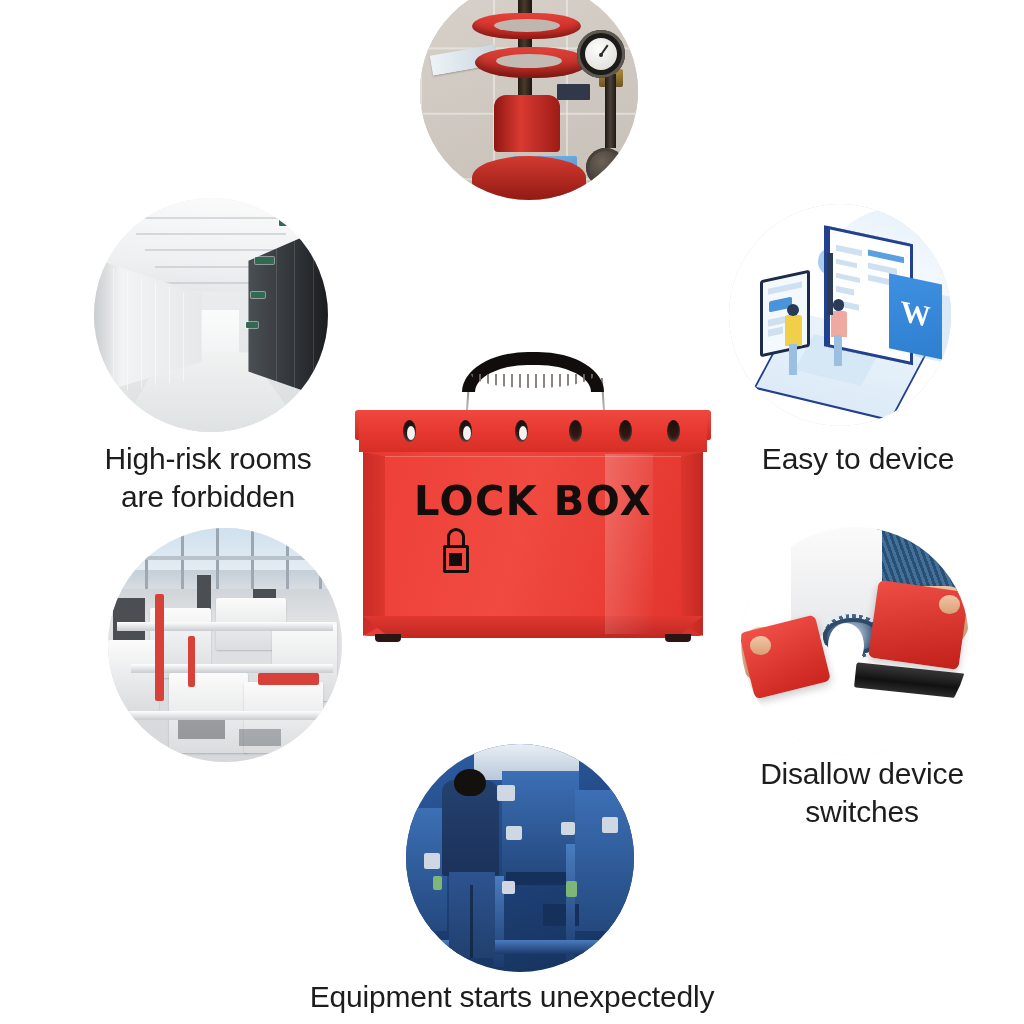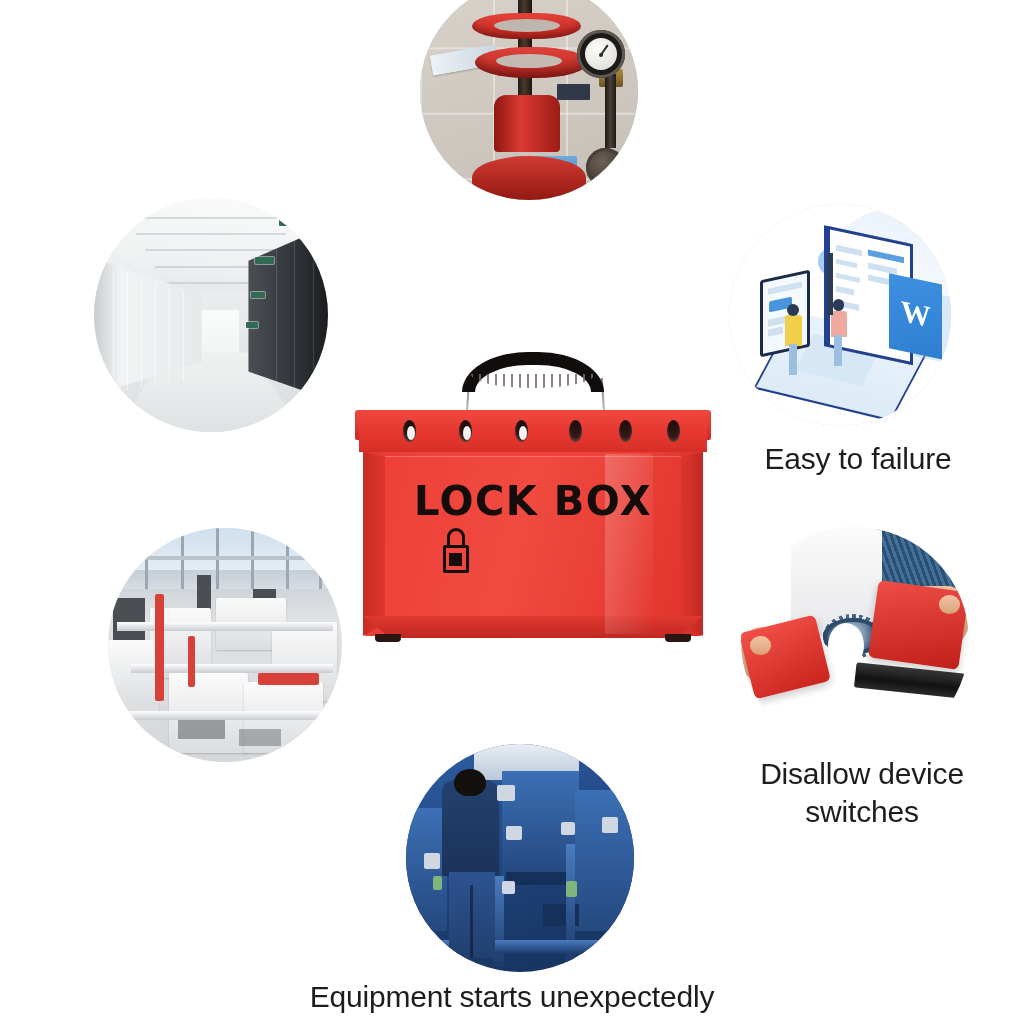--- a/index.html
+++ b/index.html
@@ -706,22 +706,24 @@
     <div class="lb-title">LOCK BOX</div>
 
     <div class="lb-padlock">
       <div class="shackle"></div>
       <div class="bodyb"></div>
       <div class="keyhole"></div>
     </div>
   </div>
 
 
-
-
-  <div class="caption" style="left:718px; top:440px; width:280px;">Easy to failure</div>
+  <div class="caption" style="left:62px; top:440px; width:292px;">High-risk rooms
+are forbidden</div>
+
+
+  <div class="caption" style="left:718px; top:440px; width:280px;">Easy to device</div>
 
   <div class="caption" style="left:262px; top:978px; width:500px;">Equipment starts unexpectedly</div>
 
   <div class="caption" style="left:732px; top:755px; width:260px;">Disallow device
 switches</div>
 
 </div>
 
 </body></html>

